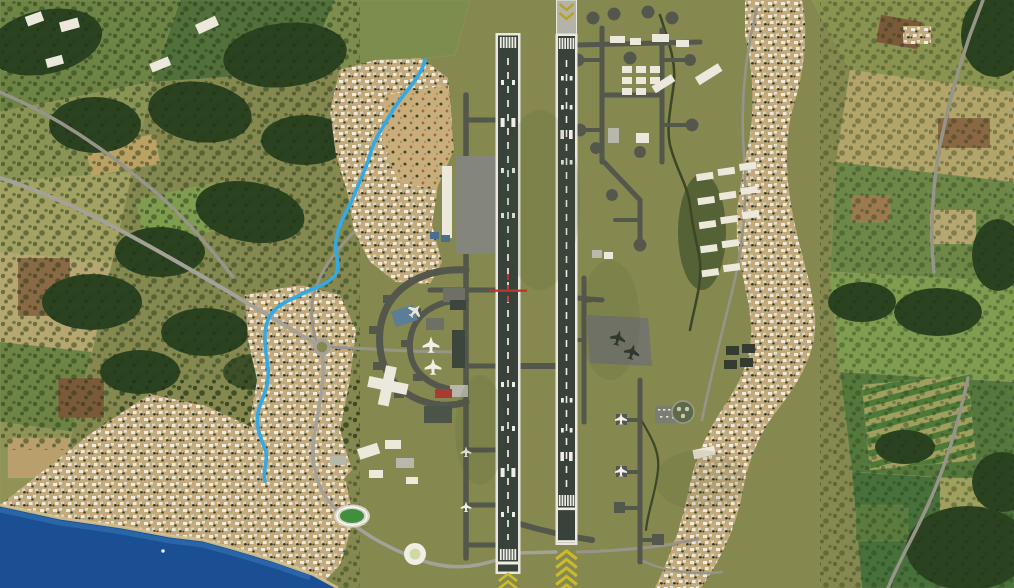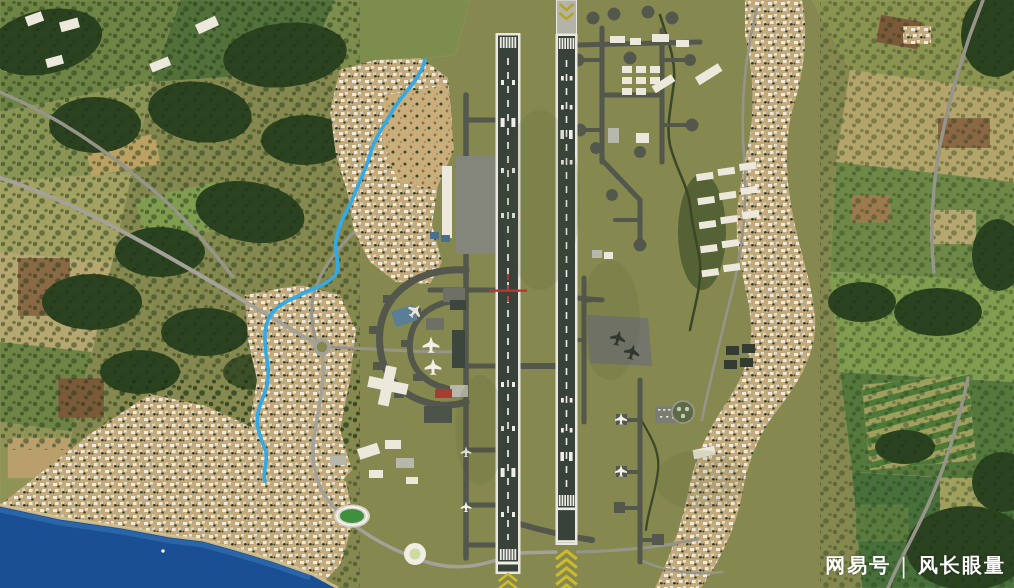--- a/index.html
+++ b/index.html
@@ -422,18 +422,13 @@
   </g>
 
   <g fill="#4c5530" opacity=".12">
     <ellipse cx="540" cy="200" rx="40" ry="90"></ellipse>
     <ellipse cx="610" cy="320" rx="30" ry="60"></ellipse>
     <ellipse cx="480" cy="430" rx="25" ry="55"></ellipse>
     <ellipse cx="700" cy="480" rx="45" ry="30"></ellipse>
   </g>
 </svg>
 
-<div class="watermark">
-  <span>网易号</span>
-  <span class="sep">|</span>
-  <span>风长眼量</span>
 </div>
-</div>
 
 </body></html>

